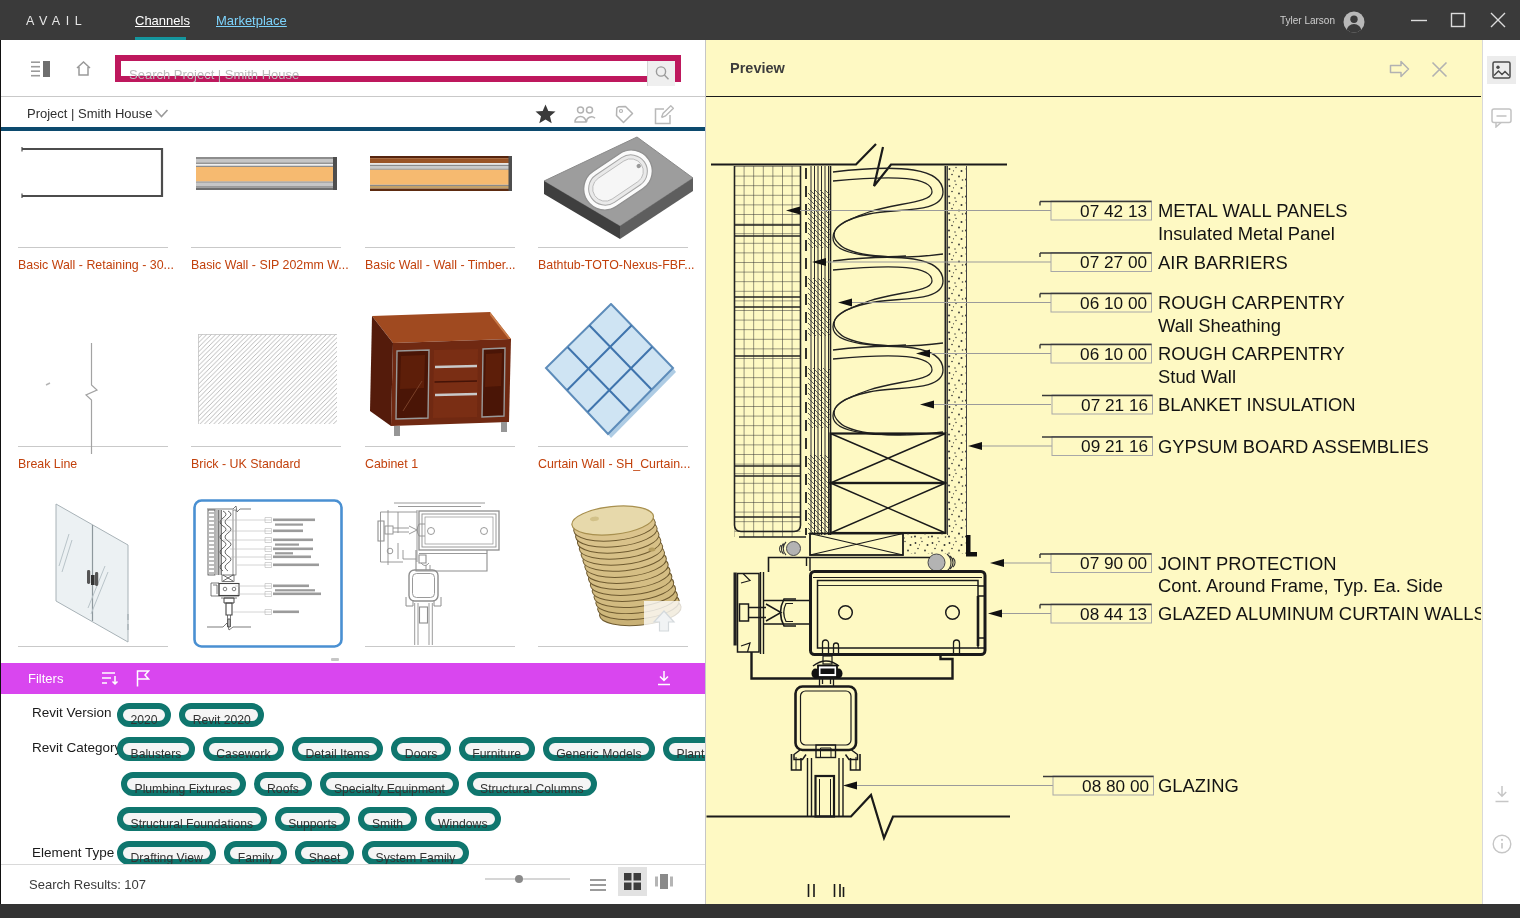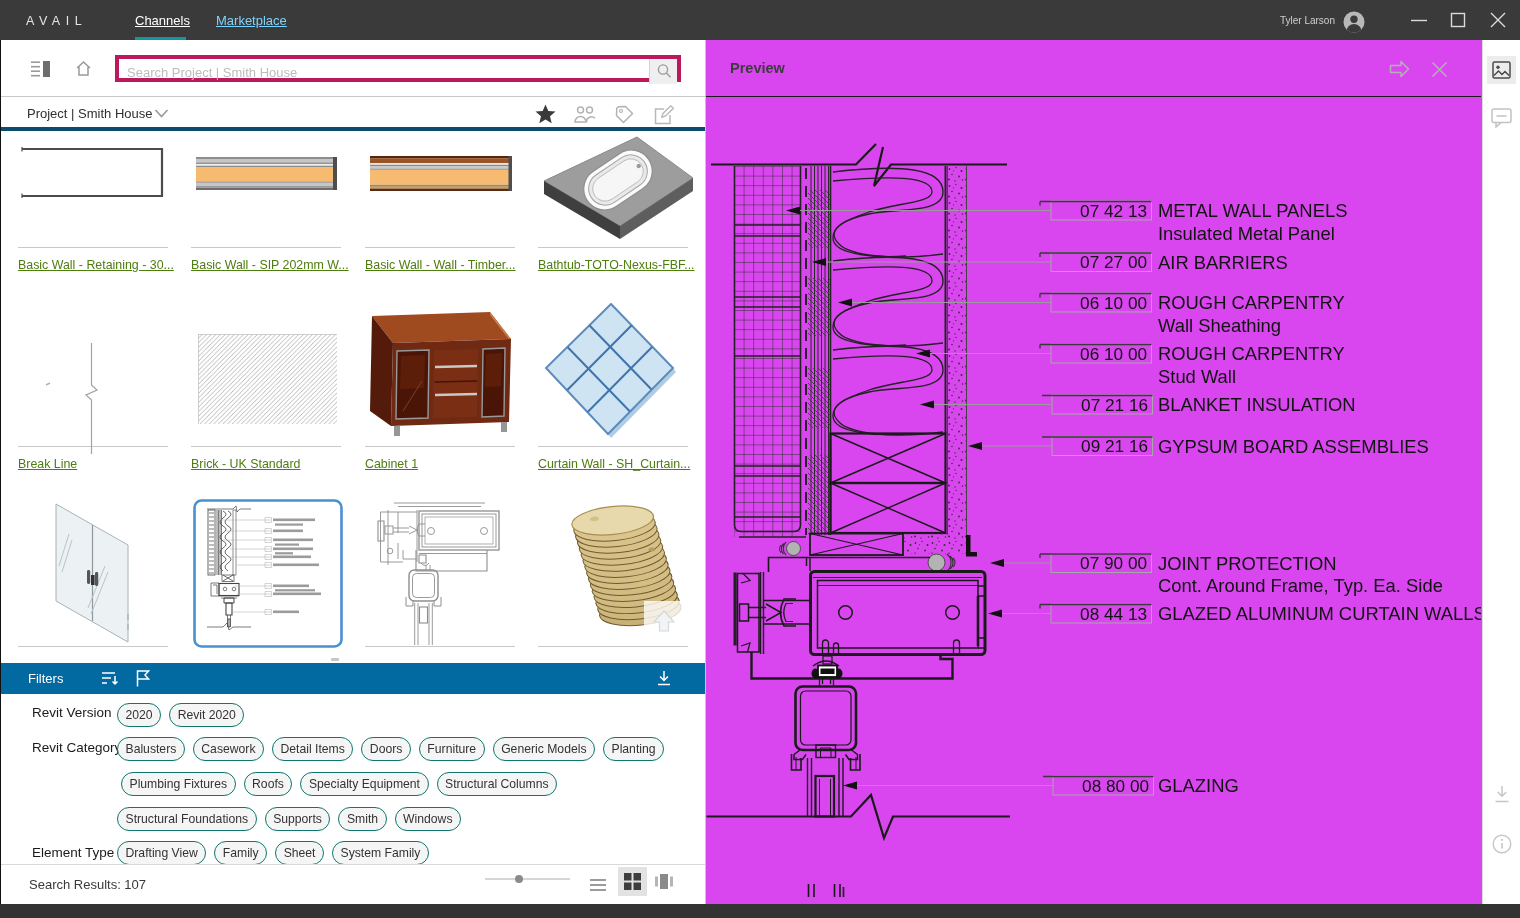--- a/index.html
+++ b/index.html
@@ -10,41 +10,41 @@
   #titlebar { position:absolute; left:0; top:0; width:1520px; height:40px; background:#3a3a3a; }
   #logo { position:absolute; left:26px; top:14px; color:#e6e6e6; font-size:12.5px; font-weight:400; letter-spacing:5.5px; }
   .tab { position:absolute; top:0; height:40px; line-height:42px; font-size:13px;text-decoration:underline; }
   #tab-ch { left:135px; color:#fff; }
   #tab-ch .ul { position:absolute; left:0px; right:4px; bottom:0px; height:3px; background:#14969e; }
   #tab-mk { left:216px; color:#7dd3fc; }
   #user { position:absolute; right:185px; top:0; height:40px; line-height:42px; color:#cfcfcf; font-size:10px; }
   
   #left { position:absolute; left:0; top:40px; width:706px; height:864px; background:#fff; border-left:1px solid #111; }
   #searchrow { position:absolute; left:0; top:0; width:706px; height:57px; border-bottom:1px solid #c9c9c9; }
-  #searchbox { position:absolute; left:114px; top:15px; width:566px; height:27px; border:4px solid #be185d; }
+  #searchbox { position:absolute; left:114px; top:15px; width:566px; height:27px; border:6px solid #be185d; }
   #searchph { position:absolute; left:8px; top:6px; color:#bcbcbc; font-size:13px; }
   #searchbtn { position:absolute; right:0; top:0; width:28px; height:25px; background:#efefef; border-left:1px solid #d4d4d4; }
   #projrow { position:absolute; left:0; top:57px; width:706px; height:34px; border-bottom:4px solid #0c4a6e; }
   #projtxt { position:absolute; left:26px; top:9px; font-size:13px; color:#2f2f2f; }
   
   #gridarea { position:absolute; left:0; top:91px; width:705px; height:532px; overflow:hidden; }
-  .celllabel { position:absolute; font-size:12.4px; color:#4d7c0f; white-space:nowrap;text-decoration:underline; }
+  .celllabel { position:absolute; font-size:12.4px; color:#c2410c; white-space:nowrap; }
   .cellsep { position:absolute; width:150px; height:1px; background:#c9c9c9; }
   
-  #filterbar { position:absolute; left:0; top:623px; width:704px; height:31px; background:#0369a1; color:#fff; }
+  #filterbar { position:absolute; left:0; top:623px; width:704px; height:31px; background:#d946ef; color:#fff; }
   #filterbar .t { position:absolute; left:27px; top:8px; font-size:13px; }
   .flabel { position:absolute; font-size:13.5px; color:#1a1a1a; }
   .chiprow { position:absolute; display:flex; gap:8px; }
   .chip { height:24px; line-height:22px; padding:0 7.5px; background:#f5f5f5;
-     border:1px solid #0f766e; border-radius:12px; font-size:12.2px; color:#333; white-space:nowrap; }
+     border:6px solid #0f766e; border-radius:12px; font-size:12.2px; color:#333; white-space:nowrap; }
   #statusbar { position:absolute; left:0; top:824px; width:705px; height:40px; background:#fff; border-top:1px solid #d9d9d9; }
   #statusbar .t { position:absolute; left:28px; top:12px; font-size:13px; color:#3a3a3a; }
   
   #divider { position:absolute; left:705px; top:40px; width:1px; height:864px; background:#c6c6c6; }
-  #preview { position:absolute; left:706px; top:40px; width:776px; height:864px; background:#d946ef; }
+  #preview { position:absolute; left:706px; top:40px; width:776px; height:864px; background:#fef9c3; }
   #pvhead { position:absolute; left:0; top:0; width:775px; height:57px; border-bottom:1px solid #1a1a1a; }
   #pvhead .t { position:absolute; left:24px; top:20px; font-size:14.5px; font-weight:bold; color:#3d3d3d; }
   
   #sidebar { position:absolute; left:1482px; top:40px; width:38px; height:864px; background:#fff; border-left:1px solid #d9d9d9; }
   
   #bottombar { position:absolute; left:0; top:904px; width:1520px; height:14px; background:#333; }
 </style>
 </head>
 <body>
 <div id="titlebar">

